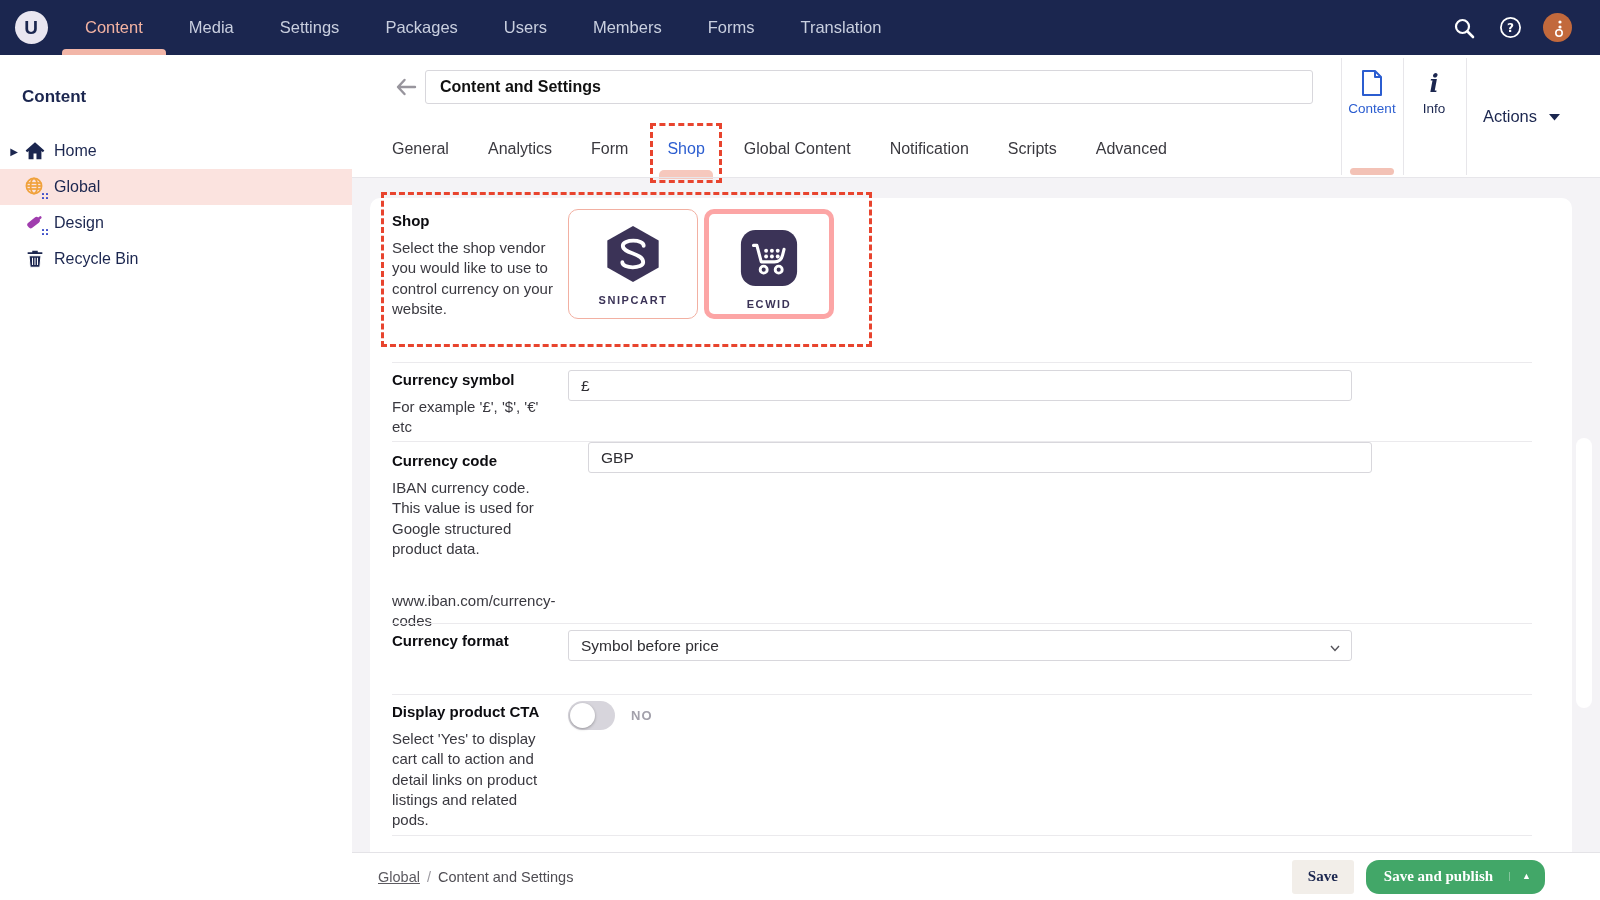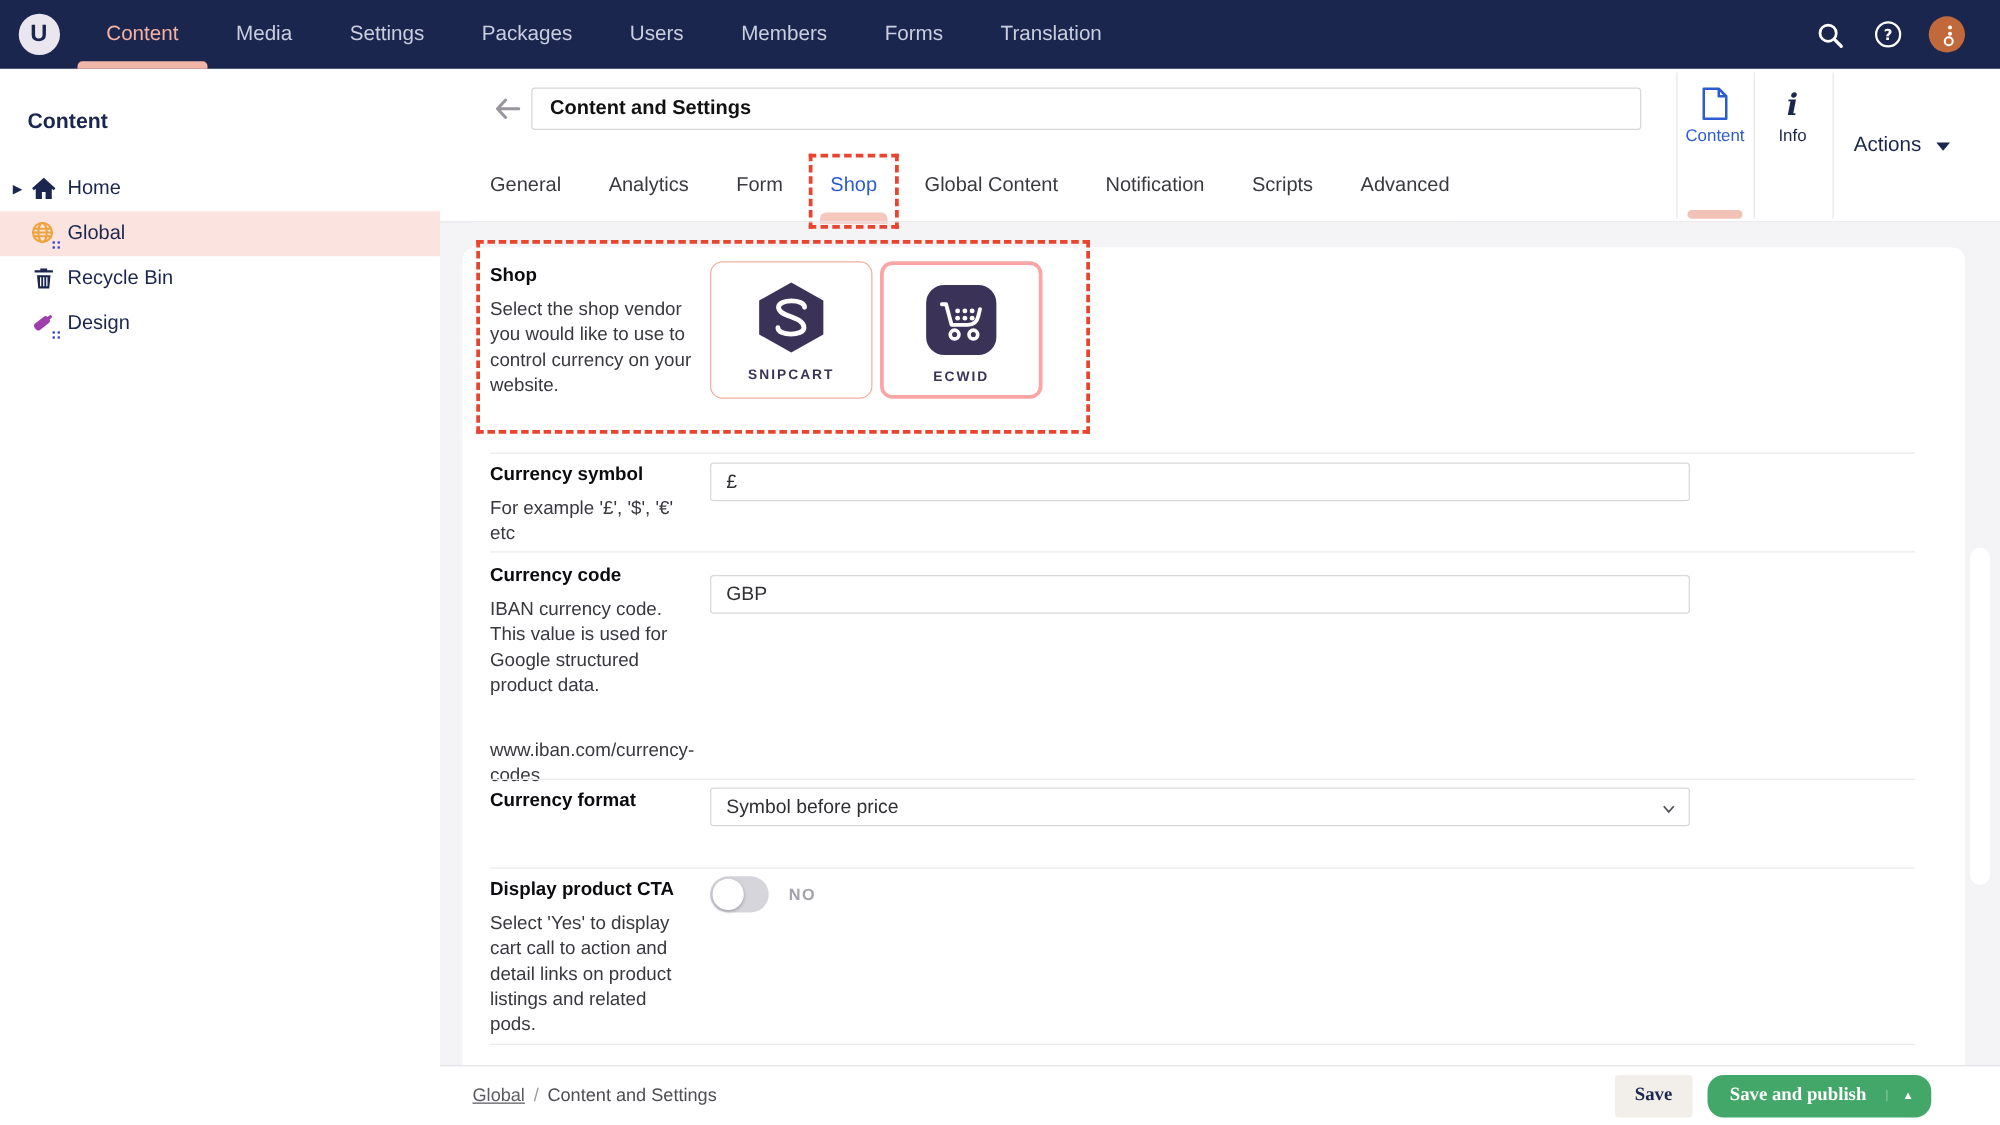--- a/index.html
+++ b/index.html
@@ -51,21 +51,21 @@
   .app-tab { position:absolute; top:0; height:123px; width:62px; text-align:center; cursor:pointer; }
   .app-tab .app-icon { margin-top:13px; height:30px; display:flex; justify-content:center; align-items:center; }
   .app-tab .app-label { font-size:13.5px; margin-top:3px; }
   .app-tab.active .app-label { color:#2b5dd0; }
   .app-tab .app-bar { display:none; }
   .app-tab.active .app-bar { display:block; position:absolute; left:9px; right:9px; bottom:3px; height:7px;
     background:#f3c2b6; border-radius:4px; }
   .actions-btn { position:absolute; right:0; top:0; width:157px; height:123px; display:flex;
     align-items:center; justify-content:center; font-size:16.5px; color:#1b264f; gap:12px; cursor:pointer; }
   .tabs-row { position:absolute; left:377px; top:120px; width:790px; height:58px;
-    display:flex; align-items:center; gap:38px; padding-left:15px; background:#fff; z-index:11; }
+    display:flex; align-items:center; gap:38px; padding-left:15px; background:#fff; z-index:11;justify-content:space-between; }
   .tab { position:relative; height:58px; display:flex; align-items:center;
     font-size:16px; color:#3a393f; cursor:pointer; white-space:nowrap; }
   .tab.active { color:#2b5dd0; }
   .tab.active .tab-pill { position:absolute; left:50%; transform:translateX(-50%); bottom:-1px;
     width:54px; height:9px; background:#f6c8bd; border-radius:5px 5px 0 0; }
   .header-border { position:absolute; left:352px; top:177px; width:1248px; height:1px; background:#e7e6ea; z-index:12; }
   .header-left-bg { position:absolute; left:352px; top:55px; width:25px; height:122px; background:#fff; z-index:9; }
 
   
   .body-backdrop { position:absolute; left:352px; top:178px; width:1248px; height:674px; background:#f4f3f6; z-index:2; }
@@ -82,21 +82,21 @@
 
   .text-input { width:784px; height:31px; border:1px solid #d8d7dc; border-radius:3px;
     padding:0 12px; font-family:inherit; font-size:15.5px; color:#2f2e33; background:#fff; }
   .select-box { position:relative; width:784px; height:31px; border:1px solid #d8d7dc; border-radius:3px;
     background:#fff; display:flex; align-items:center; padding:0 12px;
     font-size:15.5px; color:#2f2e33; cursor:pointer; }
   .select-chevron { position:absolute; right:10px; top:9px; }
 
   
   .vendor-cards { display:flex; gap:6px; }
-  .vendor-card { width:130px; height:110px; background:#fff; border:3px solid #fca5a5;
+  .vendor-card { width:130px; height:110px; background:#fff; border:5px solid #fca5a5;
     border-radius:10px; text-align:center; cursor:pointer; }
   .vendor-card.selected { border:1px solid #f2b0a2; }
   .vendor-icon { margin:13px auto 0; width:62px; height:62px; }
   .vendor-name { margin-top:9px; font-size:11px; font-weight:bold; letter-spacing:1.6px; color:#3b3357; }
 
   
   .toggle-row { display:flex; align-items:center; gap:16px; }
   .toggle { position:relative; width:47px; height:29px; background:#d7d5dc; border-radius:15px; cursor:pointer; }
   .toggle-knob { position:absolute; left:2px; top:2px; width:25px; height:25px; border-radius:50%;
     background:#fff; box-shadow:0 1px 3px rgba(0,0,0,.3); }
@@ -195,45 +195,45 @@
               <i></i>
               <i></i>
               <i></i>
               <i></i>
             </span>
         </span>
         <span class="tree-label">Global</span>
       </div>
 
       <div class="tree-row">
-        <span class="tree-icon">
-          <svg width="22" height="22" viewBox="0 0 24 24">
-              <path d="M9 3 h6 v1.6 h5 v2 H4 v-2 h5 Z" fill="#1b264f"></path>
-              <path d="M5.5 8.4 h13 L17.3 21 H6.7 Z M9.3 10.6 v8 M12 10.6 v8 M14.7 10.6 v8" fill="#1b264f" stroke="#fff" stroke-width="1.1"></path>
-            </svg>
-        </span>
-        <span class="tree-label">Recycle Bin</span>
-      </div>
-
-      <div class="tree-row">
         <span class="tree-icon" style="position:absolute;">
           <svg width="22" height="22" viewBox="0 0 22 22">
               <g transform="rotate(-38 10 10)">
                 <rect x="2.5" y="7" width="13.5" height="6.5" rx="2.6" fill="#a03dae"></rect>
                 <rect x="14.5" y="9" width="4.5" height="2.6" rx="1.2" fill="#a03dae"></rect>
               </g>
             </svg>
           <span class="blue-dots">
               <i></i>
               <i></i>
               <i></i>
               <i></i>
             </span>
         </span>
         <span class="tree-label">Design</span>
+      </div>
+
+      <div class="tree-row">
+        <span class="tree-icon">
+          <svg width="22" height="22" viewBox="0 0 24 24">
+              <path d="M9 3 h6 v1.6 h5 v2 H4 v-2 h5 Z" fill="#1b264f"></path>
+              <path d="M5.5 8.4 h13 L17.3 21 H6.7 Z M9.3 10.6 v8 M12 10.6 v8 M14.7 10.6 v8" fill="#1b264f" stroke="#fff" stroke-width="1.1"></path>
+            </svg>
+        </span>
+        <span class="tree-label">Recycle Bin</span>
       </div>
 
     </div>
   </div>
 
   <div class="body-backdrop"></div>
   <div class="scroll-thumb"></div>
 
   <div class="content-panel">
 
@@ -284,21 +284,21 @@
       <input class="text-input" value="£" style="">
     </div>
 
     <div class="divider" style="top:243px;"></div>
 
     <div class="label-col" style="top:254px;">
       <div class="row-label">Currency code</div>
       <div class="row-desc">IBAN currency code. This value is used for Google structured product data.</div>
       <div class="row-desc" style="margin-top:32px;">www.iban.com/currency-codes</div>
     </div>
-    <div class="ctl-col" style="top:262px;">
+    <div class="ctl-col" style="top:244px;margin-left:20px;">
       <input class="text-input" value="GBP" style="">
     </div>
 
     <div class="divider" style="top:425px;"></div>
 
     <div class="label-col" style="top:434px;">
       <div class="row-label">Currency format</div>
     </div>
     <div class="ctl-col" style="top:432px;">
       <div class="select-box">

